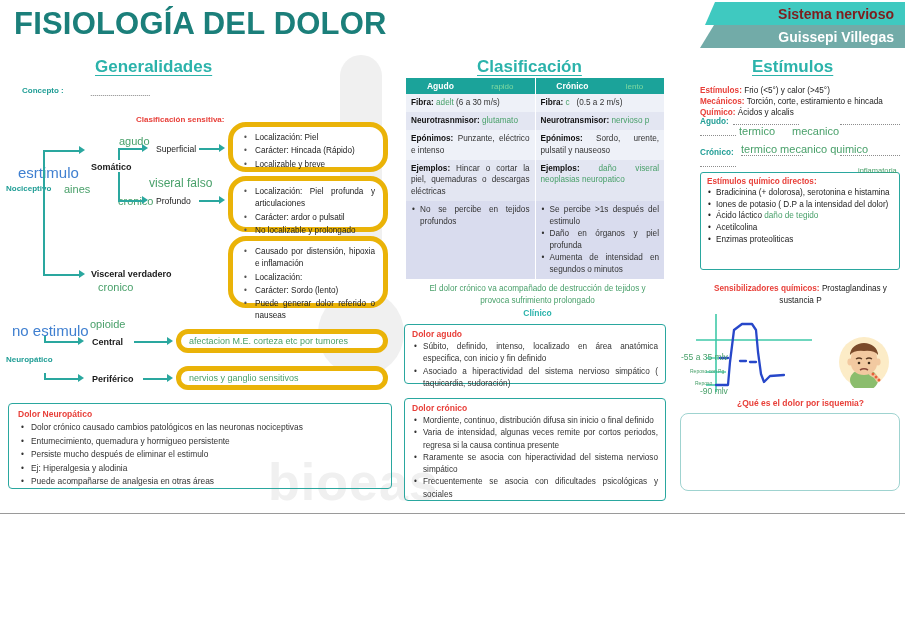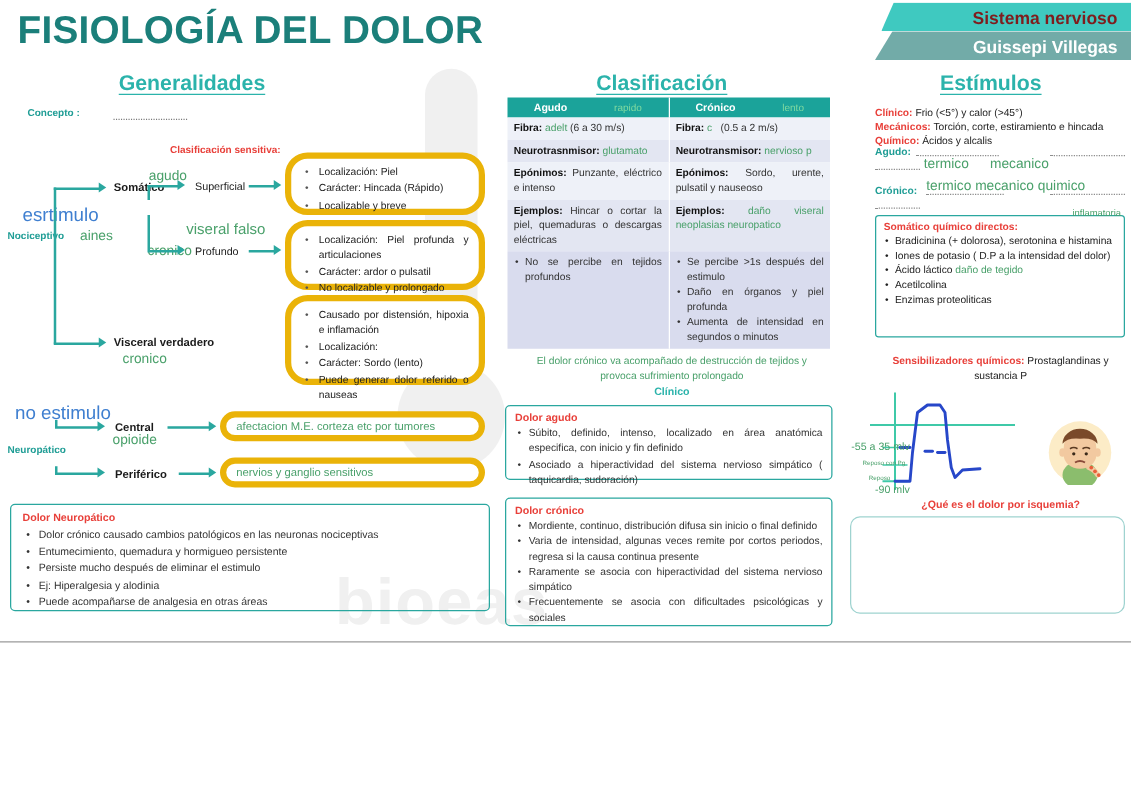--- a/index.html
+++ b/index.html
@@ -180,21 +180,21 @@
 
   <div class="lbl teal-b" style="left:22px;top:86px;">Concepto :</div>
   <div class="lbl dots" style="left:90px;top:88px;">..............................</div>
 
   <div class="lbl red-b" style="left:136px;top:115px;">Clasificación sensitiva:</div>
 
   <div class="lbl blue-hand" style="left:18px;top:164px;">esrtimulo</div>
   <div class="lbl teal-b" style="left:6px;top:184px;">Nociceptivo</div>
   <div class="lbl green-hand" style="left:64px;top:183px;">aines</div>
 
-  <div class="lbl black-b" style="left:91px;top:145px;">Somático</div>
+  <div class="lbl black-b" style="left:91px;top:162px;">Somático</div>
   <div class="lbl black-b" style="left:91px;top:269px;">Visceral verdadero</div>
   <div class="lbl green-hand" style="left:98px;top:281px;">cronico</div>
 
   <div class="lbl green-hand" style="left:119px;top:135px;">agudo</div>
   <div class="lbl green-hand" style="left:118px;top:195px;">cronico</div>
   <div class="lbl green-hand" style="left:149px;top:176px;font-size:12px;">viseral falso</div>
 
   <div class="lbl" style="left:156px;top:144px;font-size:8.6px;color:#222;">Superficial</div>
   <div class="lbl" style="left:156px;top:196px;font-size:8.6px;color:#222;">Profundo</div>
 
@@ -236,21 +236,21 @@
     <ul>
       <li>Causado por distensión, hipoxia e inflamación</li>
       <li>Localización:</li>
       <li>Carácter: Sordo (lento)</li>
       <li>Puede generar dolor referido o nauseas</li>
     </ul>
   </div>
 
   <div class="lbl blue-hand" style="left:12px;top:322px;">no estimulo</div>
   <div class="lbl teal-b" style="left:6px;top:355px;">Neuropático</div>
-  <div class="lbl green-hand" style="left:90px;top:318px;margin-top:28px;">opioide</div>
+  <div class="lbl green-hand" style="left:90px;top:318px;">opioide</div>
   <div class="lbl black-b" style="left:92px;top:337px;">Central</div>
   <div class="lbl black-b" style="left:92px;top:374px;">Periférico</div>
 
   <div class="ln vln" style="left:44px;top:336px;height:6px;"></div>
   <div class="ln hln" style="left:44px;top:341px;width:36px;"></div>
   <div class="arrow" style="left:78px;top:337px;"></div>
   <div class="ln vln" style="left:44px;top:373px;height:6px;"></div>
   <div class="ln hln" style="left:44px;top:378px;width:36px;"></div>
   <div class="arrow" style="left:78px;top:374px;"></div>
 
@@ -366,21 +366,21 @@
     <div class="box-title">Dolor crónico</div>
     <ul style="margin:0;padding-left:11px;list-style:none;">
       <li style="position:relative;font-size:8.2px;line-height:1.5;text-align:justify;"><span style="position:absolute;left:-9px;">•</span><span>Mordiente, continuo, distribución difusa sin inicio o final definido</span></li>
       <li style="position:relative;font-size:8.2px;line-height:1.5;text-align:justify;"><span style="position:absolute;left:-9px;">•</span><span>Varia de intensidad, algunas veces remite por cortos periodos, regresa si la causa continua presente</span></li>
       <li style="position:relative;font-size:8.2px;line-height:1.5;text-align:justify;"><span style="position:absolute;left:-9px;">•</span><span>Raramente se asocia con hiperactividad del sistema nervioso simpático</span></li>
       <li style="position:relative;font-size:8.2px;line-height:1.5;text-align:justify;"><span style="position:absolute;left:-9px;">•</span><span>Frecuentemente se asocia con dificultades psicológicas y sociales</span></li>
     </ul>
   </div>
 
   <div class="est-line" style="left:700px;top:86px;">
-    <b class="r">Clínico:</b>
+    <b class="r">Estímulos:</b>
     <span>Frio (&lt;5°) y calor (&gt;45°)</span>
   </div>
   <div class="est-line" style="left:700px;top:97px;">
     <b class="r">Mecánicos:</b>
     <span>Torción, corte, estiramiento e hincada</span>
   </div>
   <div class="est-line" style="left:700px;top:108px;">
     <b class="r">Químico:</b>
     <span>Ácidos y alcalis</span>
   </div>
@@ -396,21 +396,21 @@
 
   <div class="est-line" style="left:700px;top:148px;">
     <b class="t">Crónico:</b>
   </div>
   <div class="lbl green-hand" style="left:741px;top:143px;">termico mecanico quimico</div>
   <div class="dotline" style="left:741px;top:155px;width:62px;"></div>
   <div class="dotline" style="left:840px;top:155px;width:60px;"></div>
   <div class="dotline" style="left:700px;top:166px;width:36px;"></div>
 
   <div class="chembox">
-    <div class="hd">Somático químico directos:</div>
+    <div class="hd">Estímulos químico directos:</div>
     <ul>
       <li>Bradicinina (+ dolorosa), serotonina e histamina</li>
       <li>Iones de potasio ( D.P a la intensidad del dolor)</li>
       <li><span>Ácido láctico</span> <span style="color:#49a06a;">daño de tegido</span></li>
       <li>Acetilcolina</li>
       <li>Enzimas proteoliticas</li>
     </ul>
   </div>
   <div class="inflam">inflamatoria</div>
 

